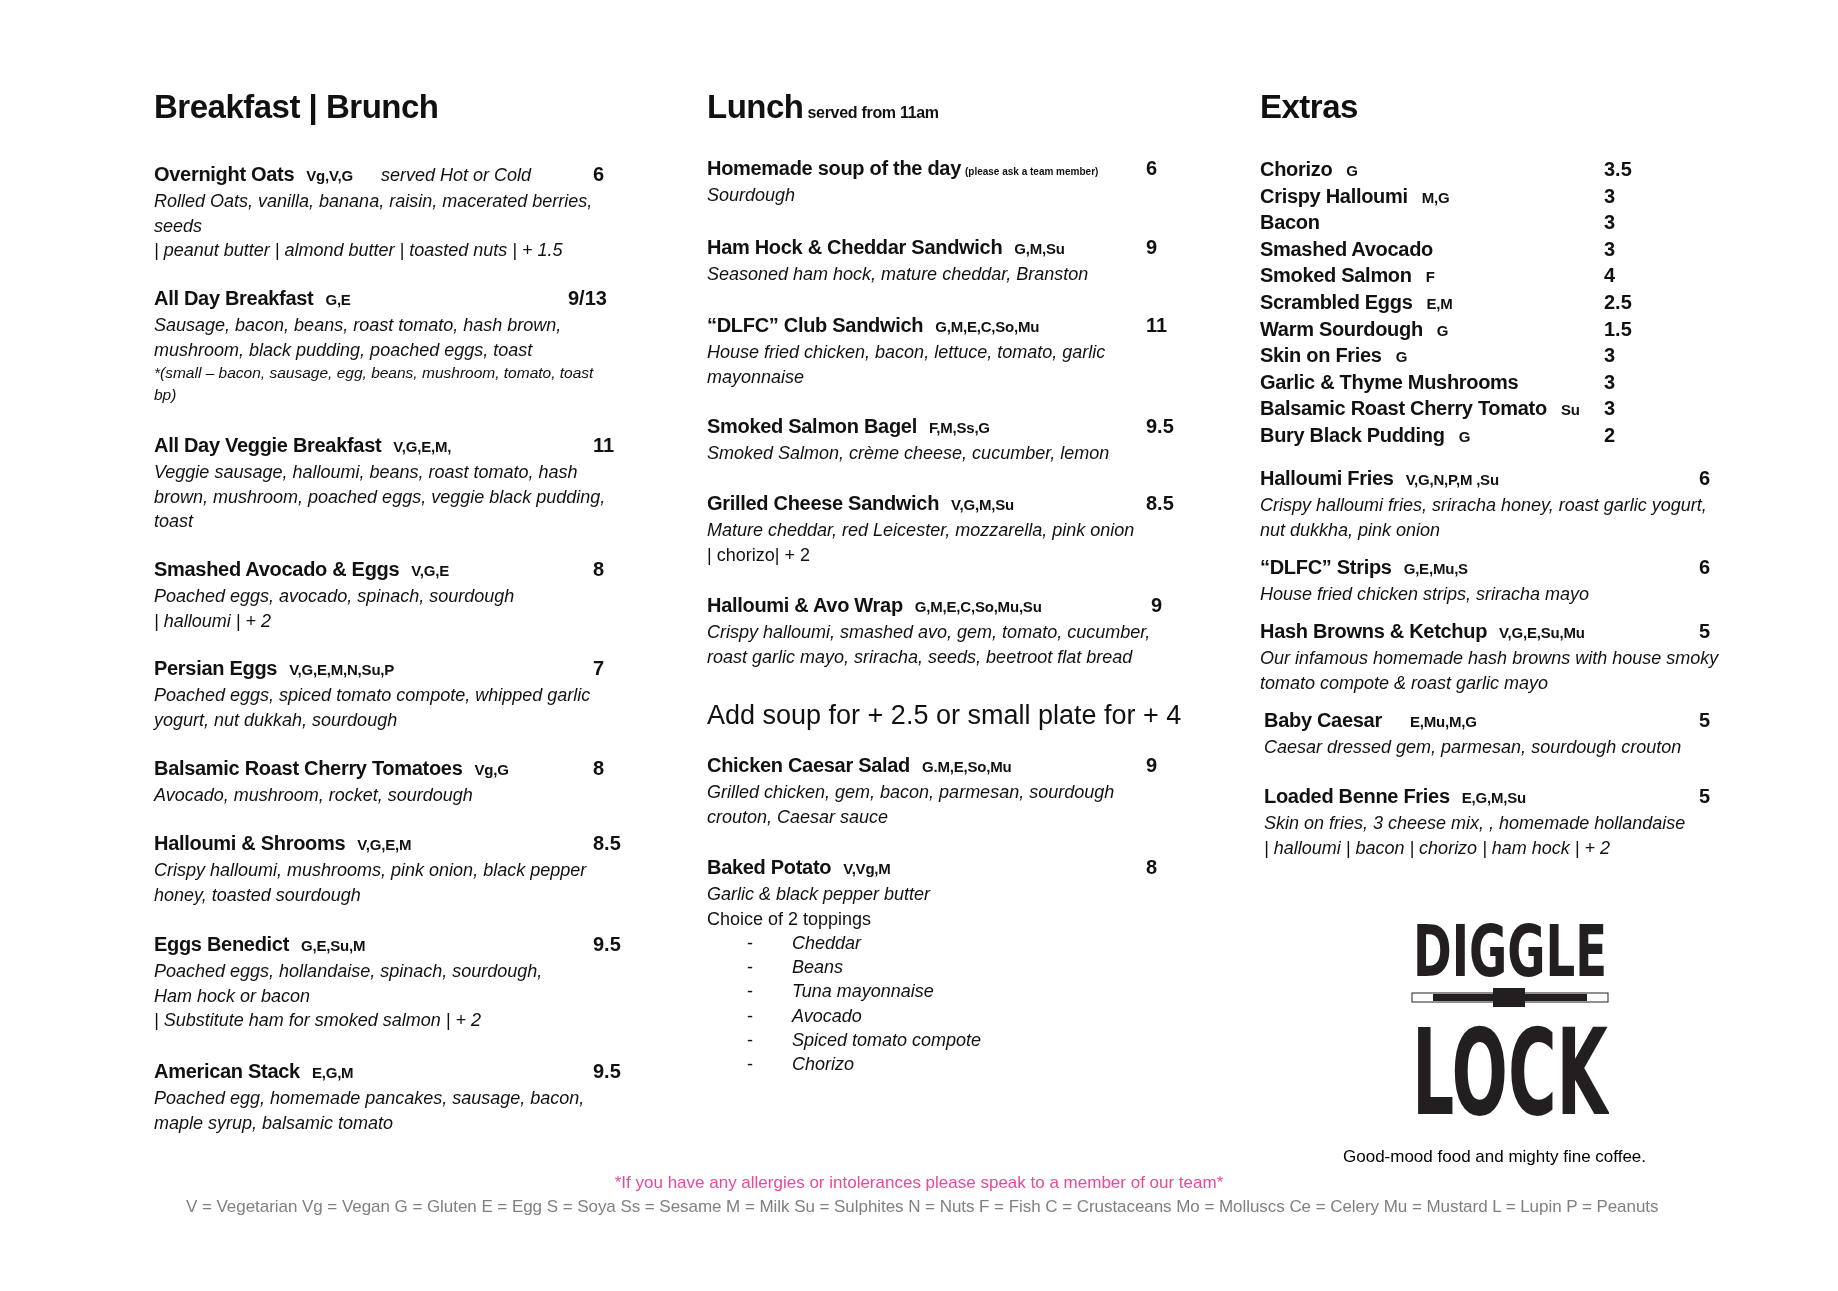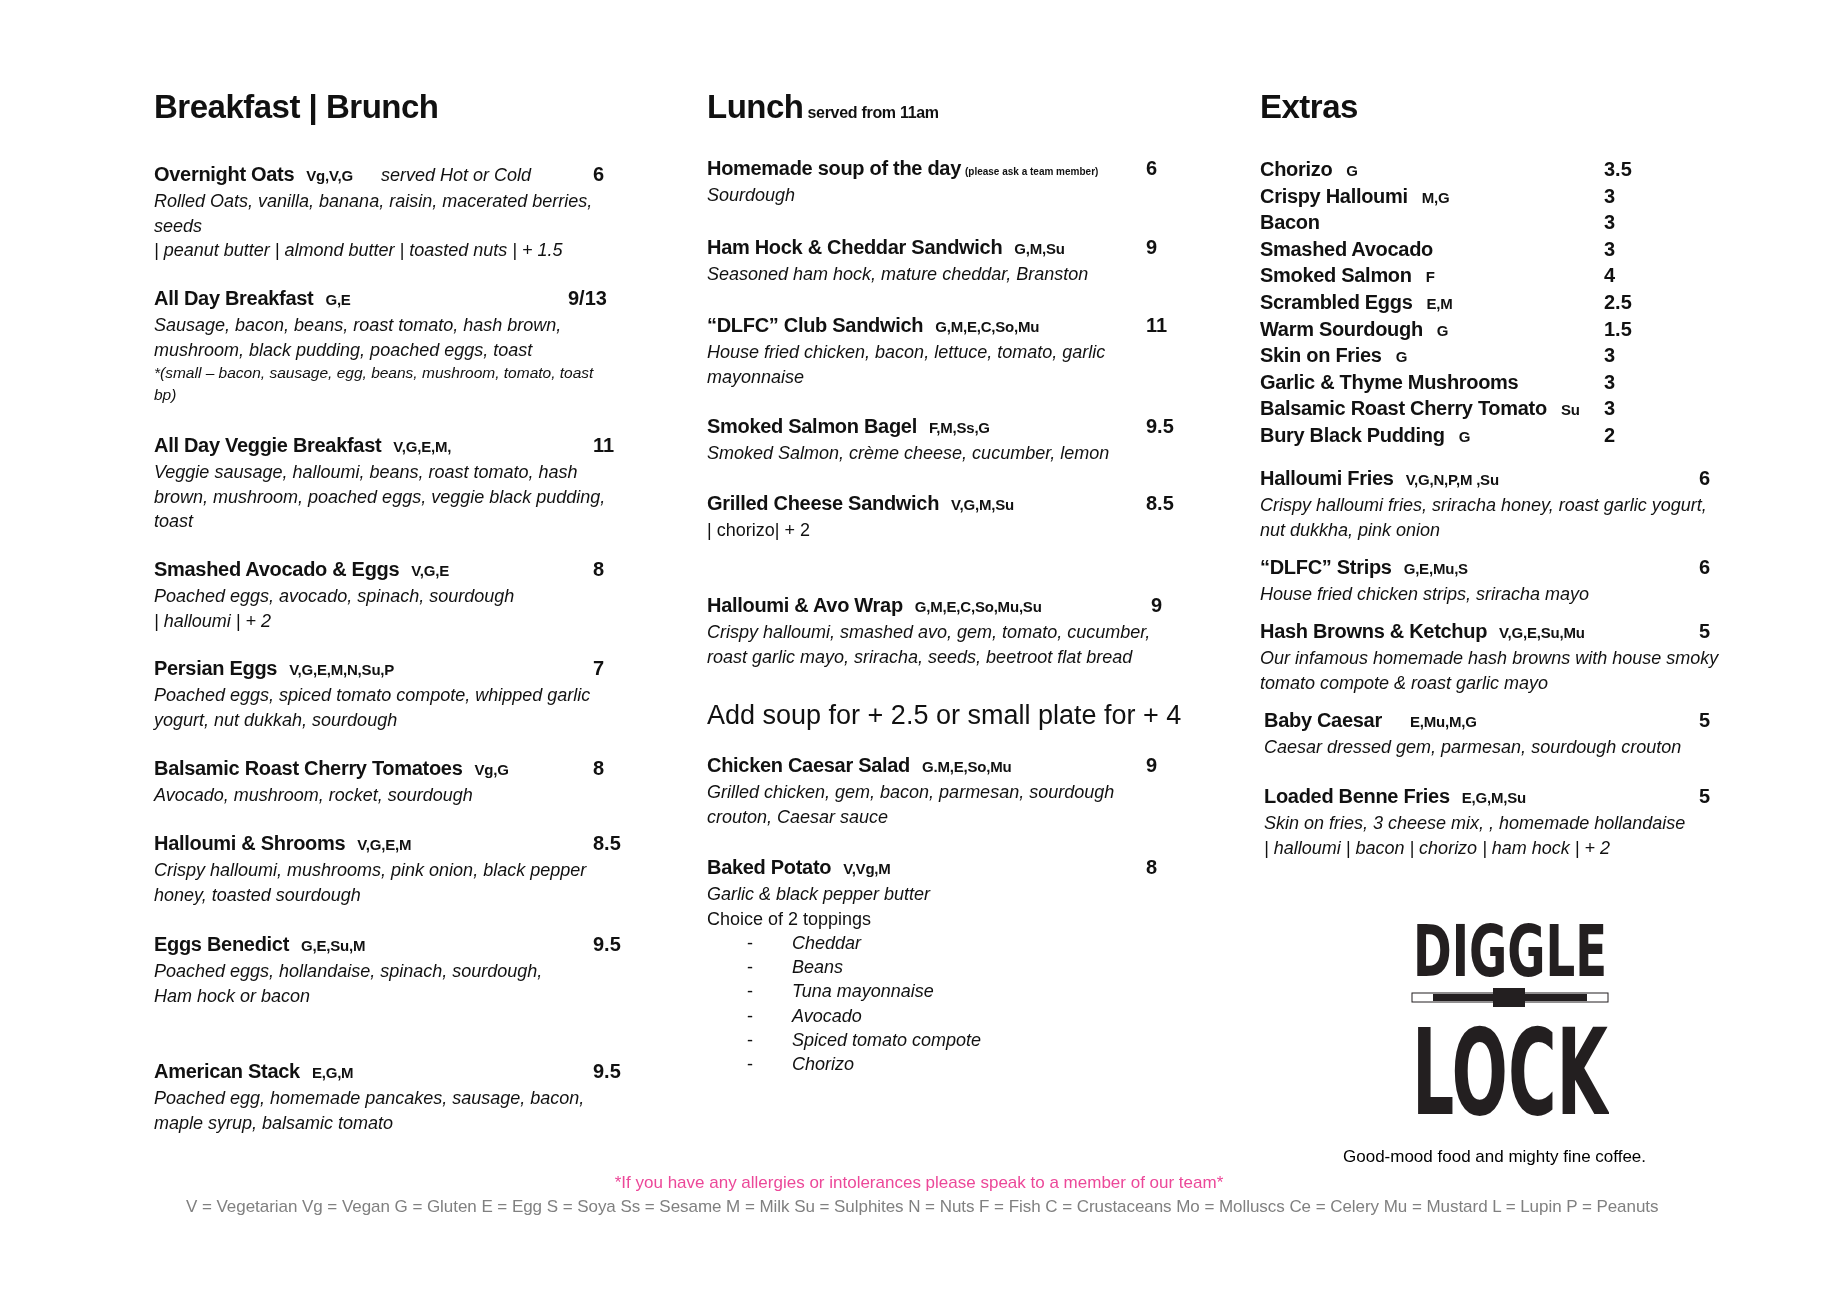--- a/index.html
+++ b/index.html
@@ -116,20 +116,21 @@
     <div class="desc">honey, toasted sourdough</div>
   </div>
 
   <div class="item" style="top:933px">
     <div class="item-head">
       <span class="item-name">Eggs Benedict</span><span class="item-tags">G,E,Su,M</span>
       <span class="item-price">9.5</span>
     </div>
     <div class="desc">Poached eggs, hollandaise, spinach, sourdough,</div>
     <div class="desc">Ham hock or bacon</div>
+    <div class="desc">| Substitute ham for smoked salmon | + 2</div>
   </div>
 
   <div class="item" style="top:1060px">
     <div class="item-head">
       <span class="item-name">American Stack</span><span class="item-tags">E,G,M</span>
       <span class="item-price">9.5</span>
     </div>
     <div class="desc">Poached egg, homemade pancakes, sausage, bacon,</div>
     <div class="desc">maple syrup, balsamic tomato</div>
   </div>
@@ -169,20 +170,21 @@
       <span class="item-price">9.5</span>
     </div>
     <div class="desc">Smoked Salmon, crème cheese, cucumber, lemon</div>
   </div>
 
   <div class="item" style="top:492px">
     <div class="item-head">
       <span class="item-name">Grilled Cheese Sandwich</span><span class="item-tags">V,G,M,Su</span>
       <span class="item-price">8.5</span>
     </div>
+    <div class="desc">Mature cheddar, red Leicester, mozzarella, pink onion</div>
     <div class="plain">| chorizo| + 2</div>
   </div>
 
   <div class="item" style="top:594px">
     <div class="item-head">
       <span class="item-name">Halloumi &amp; Avo Wrap</span><span class="item-tags">G,M,E,C,So,Mu,Su</span>
       <span class="item-price" style="left:444px">9</span>
     </div>
     <div class="desc">Crispy halloumi, smashed avo, gem, tomato, cucumber,</div>
     <div class="desc">roast garlic mayo, sriracha, seeds, beetroot flat bread</div>

